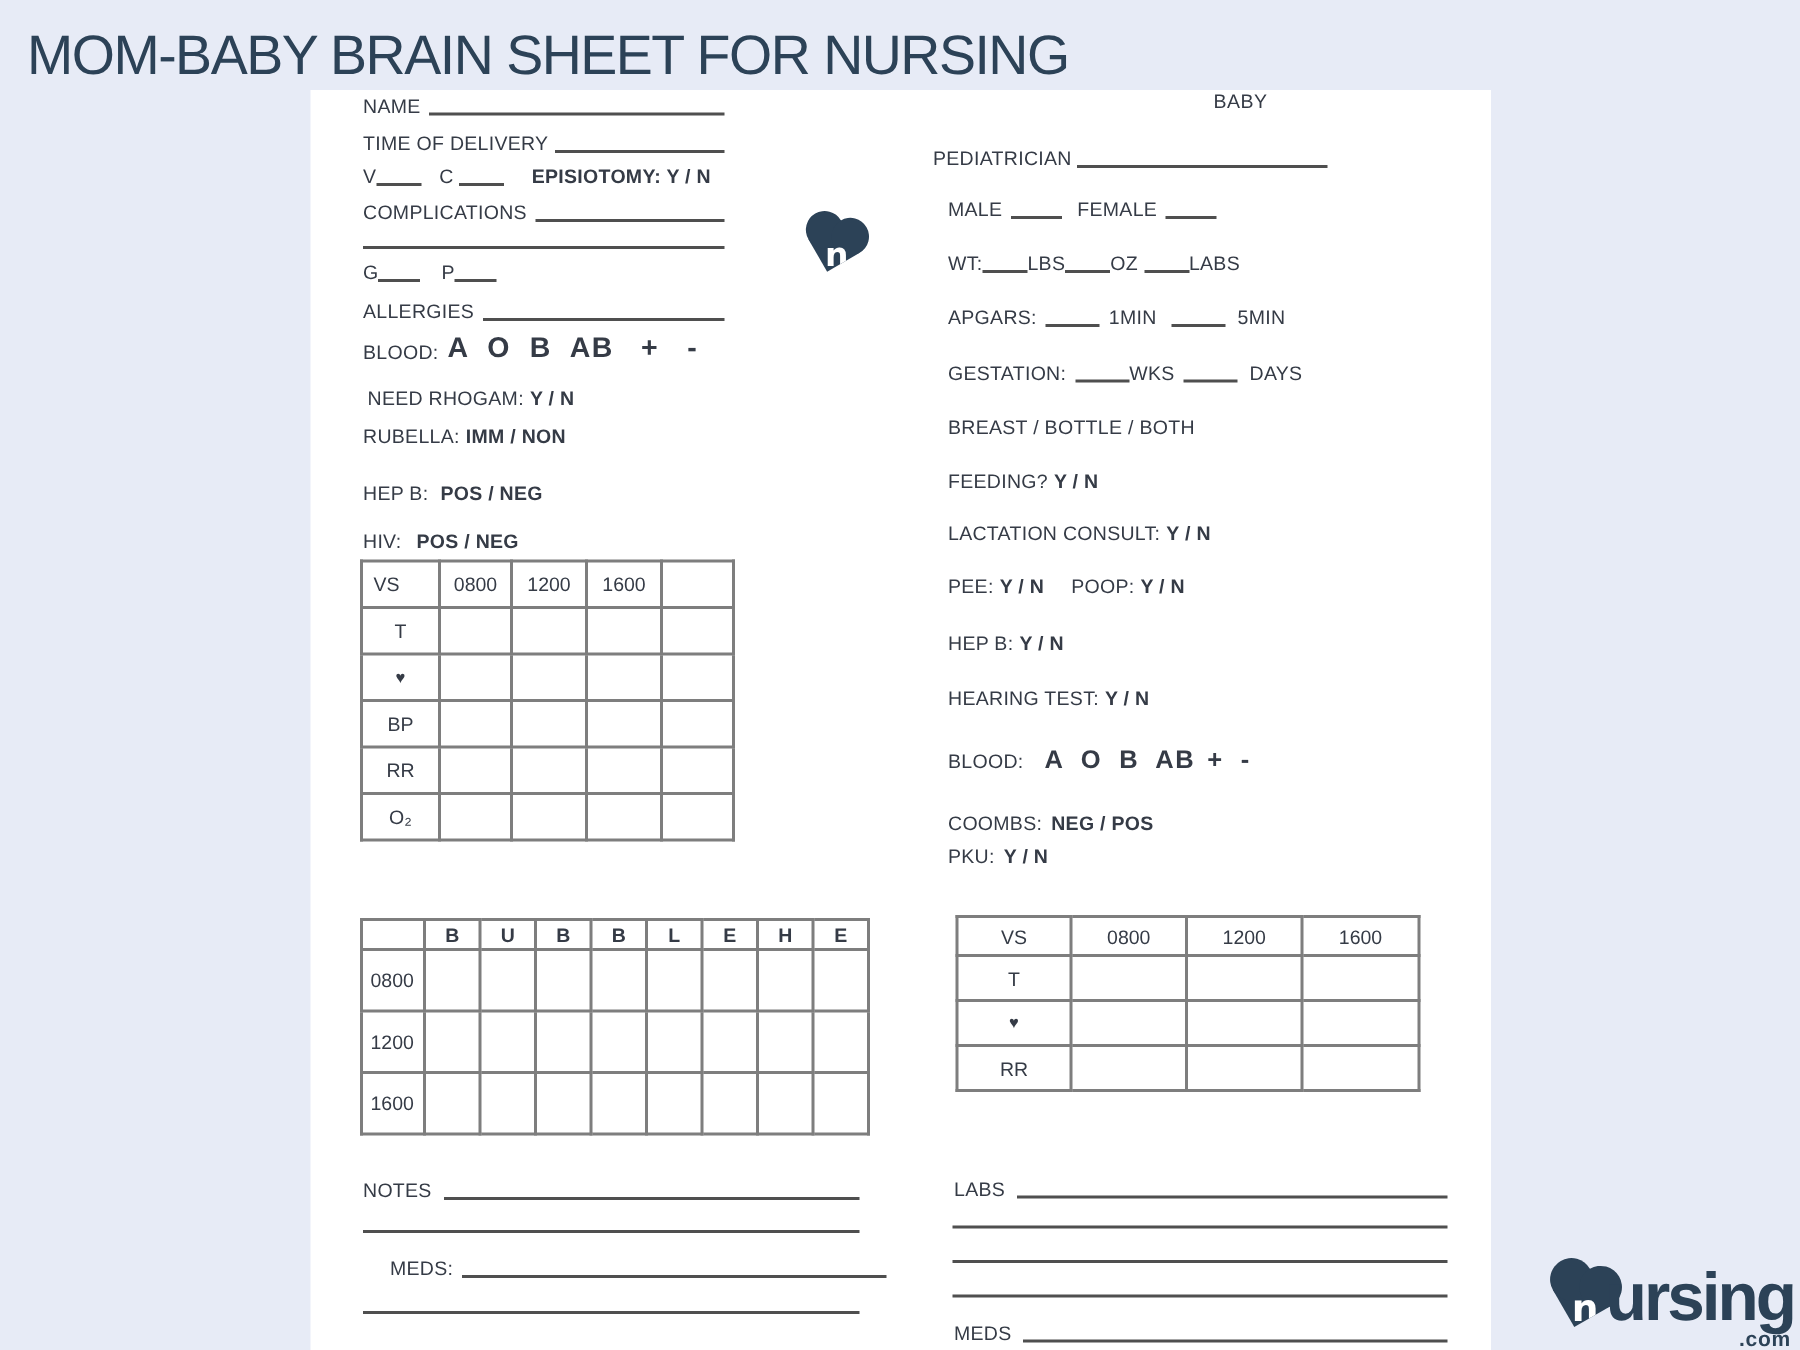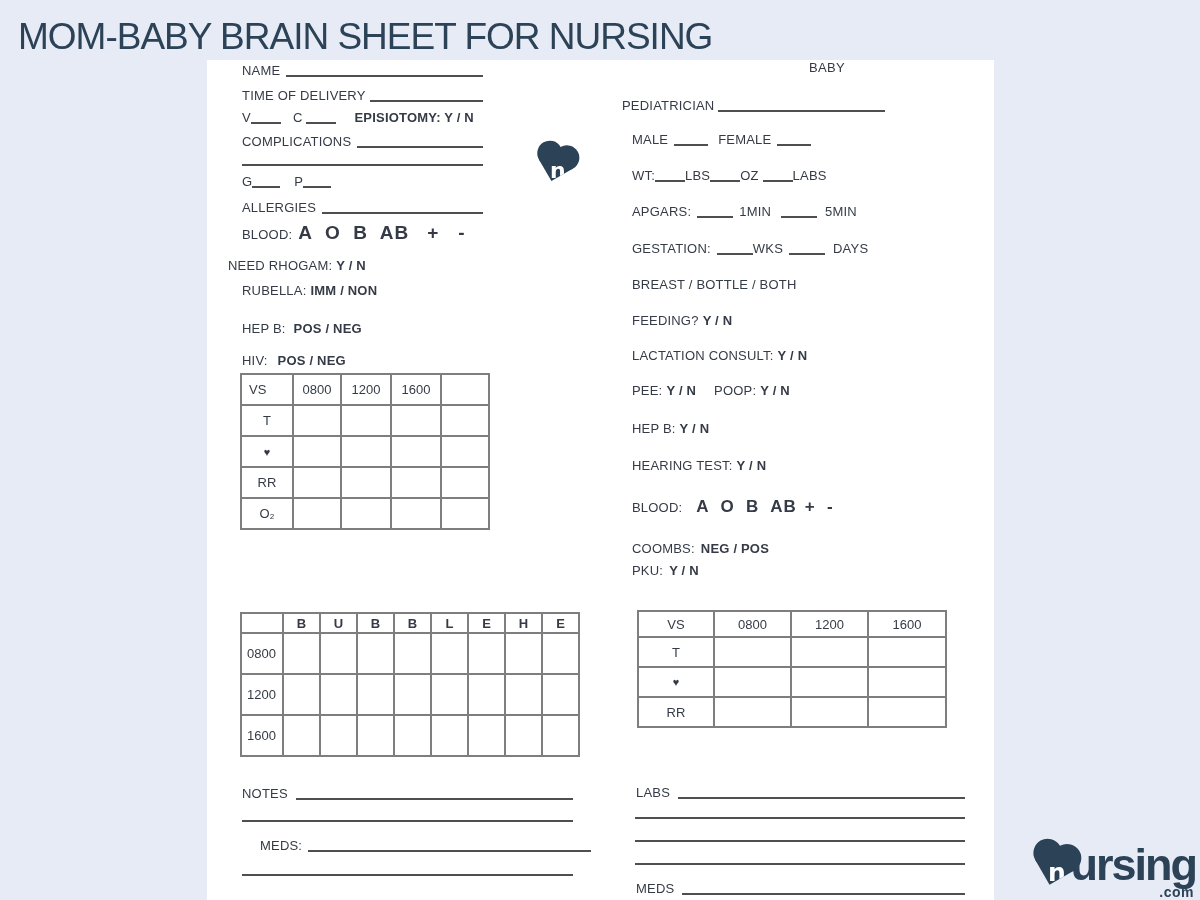--- a/index.html
+++ b/index.html
@@ -125,21 +125,21 @@
       <span class="lbl">ALLERGIES</span>
       <span class="blank fill ml6"></span>
     </div>
 
     <div class="row" style="left:35px;top:158px;height:24px;">
       <span class="lbl">BLOOD:</span>
       <span class="big ml6">A  O  B  AB</span>
       <span class="big ml18">+   -</span>
     </div>
 
-    <div class="row" style="left:21px;top:195px;">
+    <div class="row" style="left:38px;top:195px;">
       <span class="lbl">NEED RHOGAM:</span>
       <span class="val ml4">Y / N</span>
     </div>
 
     <div class="row" style="left:35px;top:220px;">
       <span class="lbl">RUBELLA:</span>
       <span class="val ml4">IMM / NON</span>
     </div>
 
     <div class="row" style="left:35px;top:258px;">
@@ -170,20 +170,27 @@
       </tr>
       <tr>
         <td>T</td>
         <td></td>
             <td></td>
             <td></td>
             <td></td>
       </tr>
       <tr>
         <td class="hearty">♥</td>
+        <td></td>
+            <td></td>
+            <td></td>
+            <td></td>
+      </tr>
+      <tr>
+        <td>BP</td>
         <td></td>
             <td></td>
             <td></td>
             <td></td>
       </tr>
       <tr>
         <td>RR</td>
         <td></td>
             <td></td>
             <td></td>

